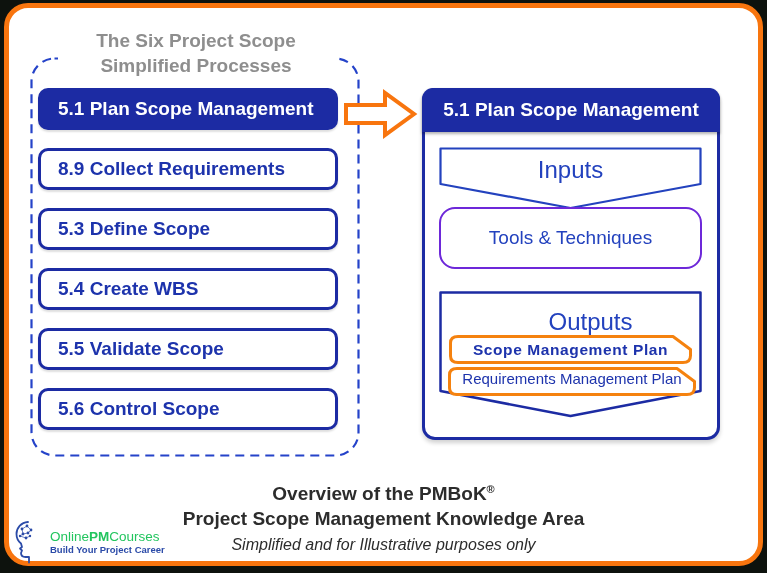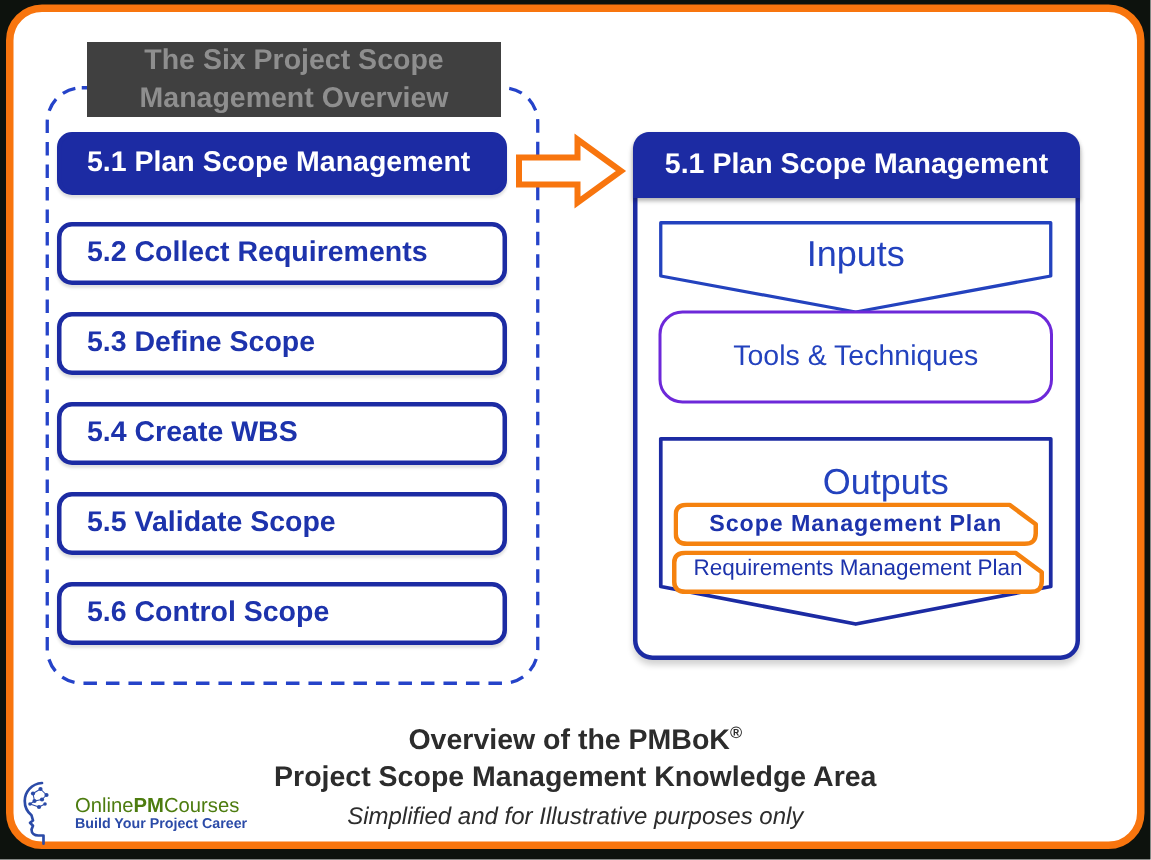--- a/index.html
+++ b/index.html
@@ -11,21 +11,21 @@
   #stage{position:absolute;left:0;top:0;width:767px;height:573px;}
   .card{
     position:absolute;left:4px;top:3px;width:749px;height:553px;
     background:#ffffff;border:5px solid #F8750E;border-radius:24px;
   }
   .abs{position:absolute;}
   
   .group-title{
     left:58px;top:28px;width:264px;text-align:center;z-index:3;
     color:#8E8E8E;font-weight:bold;font-size:19px;line-height:25px;
-    background:#404040;padding:0 6px;
+    background:#ffffff;padding:0 6px;
   }
   
   .dash-box{left:30px;top:57px;z-index:1;}
   
   .proc{
     left:38px;width:300px;height:42px;box-sizing:border-box;z-index:2;
     border:3px solid #1C2BA3;border-radius:10px;background:#ffffff;
     display:flex;align-items:center;padding-left:17px;
     color:#1D33AC;font-weight:bold;font-size:19px;
     box-shadow:0 2px 2px rgba(0,0,0,0.13);
@@ -61,44 +61,44 @@
   .out-item.bold .txt{font-weight:bold;letter-spacing:0.6px;font-size:15.5px;}
   .out-item svg{position:absolute;left:0;top:0;z-index:1;}
   
   .footer{left:0;top:477px;width:767px;text-align:center;color:#2C2C2C;z-index:2;}
   .footer .l1,.footer .l2{font-weight:bold;font-size:19px;line-height:25px;}
   .footer .l3{font-size:16px;line-height:27px;font-style:italic;}
   .footer sup{font-size:11px;}
   
   .logo{left:12px;top:519px;display:flex;align-items:center;z-index:2;}
   .logo-text{margin-left:2px;}
-  .brand{font-size:13.5px;line-height:15px;color:#4d7c0f;}
+  .brand{font-size:13.5px;line-height:15px;color:#22c55e;}
   .brand .pm{font-weight:bold;}
   .tagline{font-size:9.5px;font-weight:bold;color:#2B4BA8;line-height:12px;}
 </style>
 </head>
 <body>
 
 <div id="stage">
   <div class="card"></div>
 
   <div class="abs group-title">
     <div>The Six Project Scope</div>
-    <div>Management Overview</div>
+    <div>Simplified Processes</div>
   </div>
 
   <svg class="abs dash-box" width="330" height="400">
     <rect x="1.5" y="1.5" width="327" height="397" rx="23" fill="none" stroke="#2543C9" stroke-width="2.2" stroke-dasharray="9 6"></rect>
   </svg>
 
   <div class="abs proc active" style="top:88px">
     <span>5.1 Plan Scope Management</span>
   </div>
   <div class="abs proc" style="top:148px">
-    <span>5.2 Collect Requirements</span>
+    <span>8.9 Collect Requirements</span>
   </div>
   <div class="abs proc" style="top:208px">
     <span>5.3 Define Scope</span>
   </div>
   <div class="abs proc" style="top:268px">
     <span>5.4 Create WBS</span>
   </div>
   <div class="abs proc" style="top:328px">
     <span>5.5 Validate Scope</span>
   </div>

